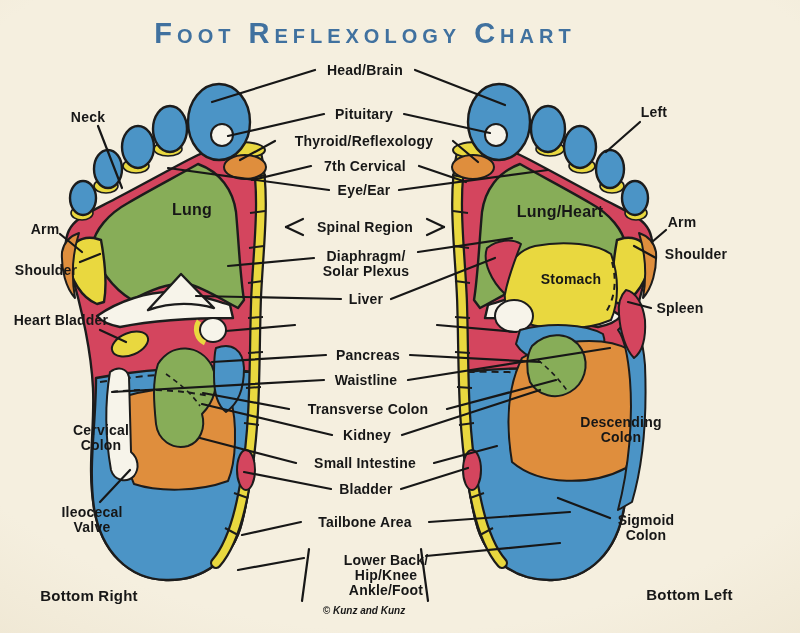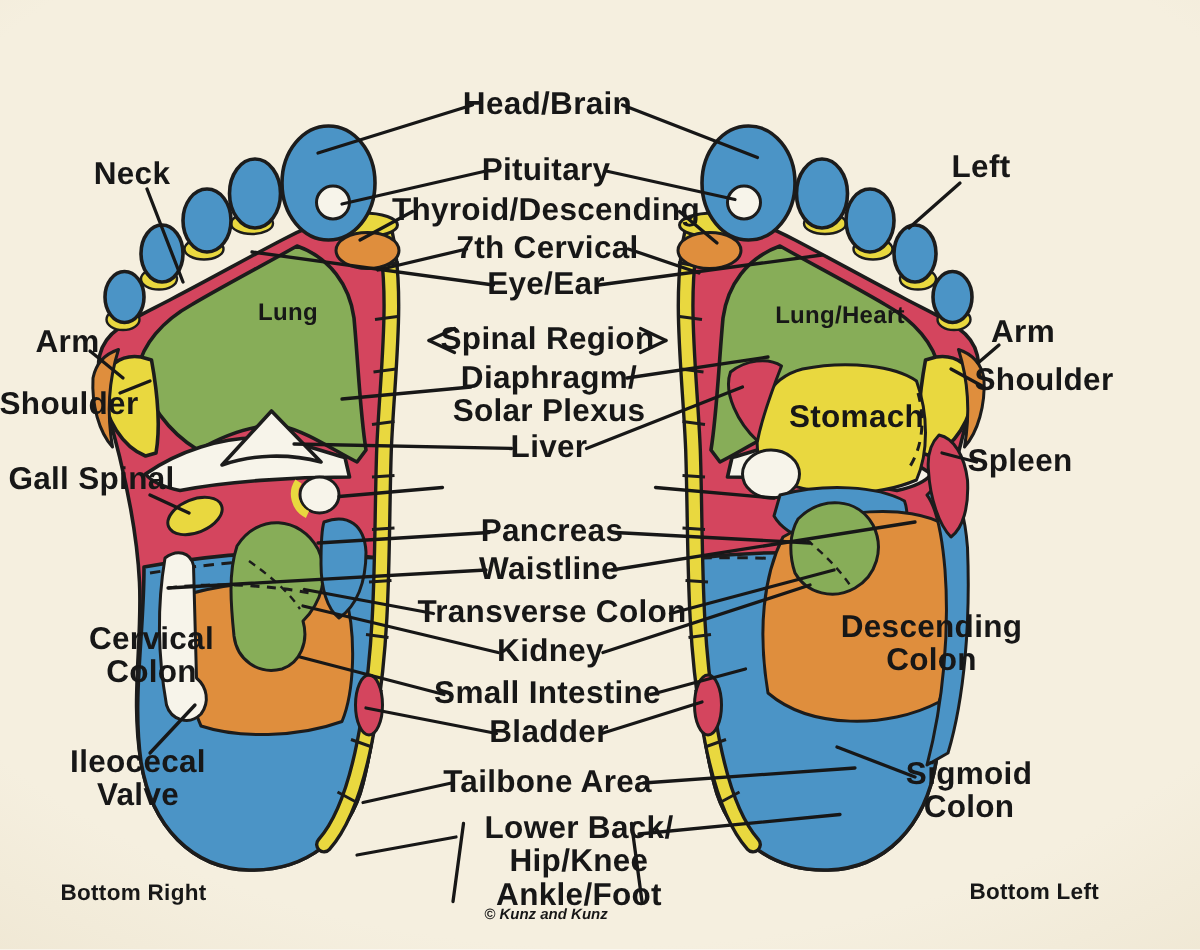--- a/index.html
+++ b/index.html
@@ -3,21 +3,21 @@
 <meta charset="utf-8">
 <style>
   html,body{margin:0;padding:0;}
   #stage{position:relative;width:800px;height:633px;overflow:hidden;
     background:radial-gradient(120% 105% at 50% 42%, #f5efdf 55%, #efe7d3 72%, #ddd2bd 90%, #c7bca6 100%);
     font-family:"Liberation Sans",sans-serif;}
   #stage::after{content:"";position:absolute;inset:0;pointer-events:none;
     background:radial-gradient(135% 120% at 48% 45%, rgba(0,0,0,0) 70%, rgba(70,50,30,0.16) 100%);}
   svg{position:absolute;left:0;top:0;}
   .lbl{position:absolute;transform:translate(-50%,-50%);color:#171717;
-    font-weight:bold;font-size:21px;line-height:1.06;text-align:center;
+    font-weight:bold;font-size:14px;line-height:1.06;text-align:center;
     white-space:pre-line;letter-spacing:.2px;z-index:5;}
   .title{font-size:29px;font-variant:small-caps;letter-spacing:5px;font-weight:bold;color:#40719f;}
   .onfoot{font-size:16px;margin-left:20px;}
   .footer{font-size:15px;}
   .credit{font-size:10px;font-style:italic;letter-spacing:0;}
 </style>
 </head>
 <body>
 
 <div id="stage">
@@ -134,24 +134,25 @@
     <line x1="100" y1="330" x2="126" y2="342"></line>
     <line x1="100" y1="502" x2="130" y2="470"></line>
     <line x1="640" y1="122" x2="606" y2="152"></line>
     <line x1="666" y1="230" x2="652" y2="242"></line>
     <line x1="656" y1="258" x2="634" y2="246"></line>
     <line x1="651" y1="308" x2="628" y2="302"></line>
     <line x1="610" y1="518" x2="558" y2="498"></line>
   </g>
 </svg>
 
+<div class="lbl title" style="left:365px;top:33px;">Foot Reflexology Chart</div>
 
 <div class="lbl" style="left:365px;top:70px;">Head/Brain</div>
 <div class="lbl" style="left:364px;top:114px;">Pituitary</div>
-<div class="lbl" style="left:364px;top:141px;">Thyroid/Descending</div>
+<div class="lbl" style="left:364px;top:141px;">Thyroid/Reflexology</div>
 <div class="lbl" style="left:365px;top:166px;">7th Cervical</div>
 <div class="lbl" style="left:364px;top:190px;">Eye/Ear</div>
 <div class="lbl" style="left:365px;top:227px;">Spinal Region</div>
 <div class="lbl" style="left:366px;top:264px;">Diaphragm/
 Solar Plexus</div>
 <div class="lbl" style="left:366px;top:299px;">Liver</div>
 <div class="lbl" style="left:368px;top:355px;">Pancreas</div>
 <div class="lbl" style="left:366px;top:380px;">Waistline</div>
 <div class="lbl" style="left:368px;top:409px;">Transverse Colon</div>
 <div class="lbl" style="left:367px;top:435px;">Kidney</div>
@@ -159,21 +160,21 @@
 <div class="lbl" style="left:366px;top:489px;">Bladder</div>
 <div class="lbl" style="left:365px;top:522px;">Tailbone Area</div>
 <div class="lbl" style="left:365px;top:575px;margin-left:21px;">Lower Back/
 Hip/Knee
 Ankle/Foot</div>
 <div class="lbl credit" style="left:364px;top:611px;">© Kunz and Kunz</div>
 
 <div class="lbl" style="left:88px;top:117px;">Neck</div>
 <div class="lbl" style="left:45px;top:229px;">Arm</div>
 <div class="lbl" style="left:46px;top:270px;">Shoulder</div>
-<div class="lbl" style="left:61px;top:320px;">Gall Spinal</div>
+<div class="lbl" style="left:61px;top:320px;">Heart Bladder</div>
 <div class="lbl" style="left:101px;top:438px;">Cervical
 Colon</div>
 <div class="lbl" style="left:92px;top:520px;">Ileocecal
 Valve</div>
 <div class="lbl footer" style="left:89px;top:596px;">Bottom Right</div>
 
 <div class="lbl" style="left:654px;top:112px;">Left</div>
 <div class="lbl" style="left:682px;top:222px;">Arm</div>
 <div class="lbl" style="left:696px;top:254px;">Shoulder</div>
 <div class="lbl" style="left:571px;top:279px;">Stomach</div>

